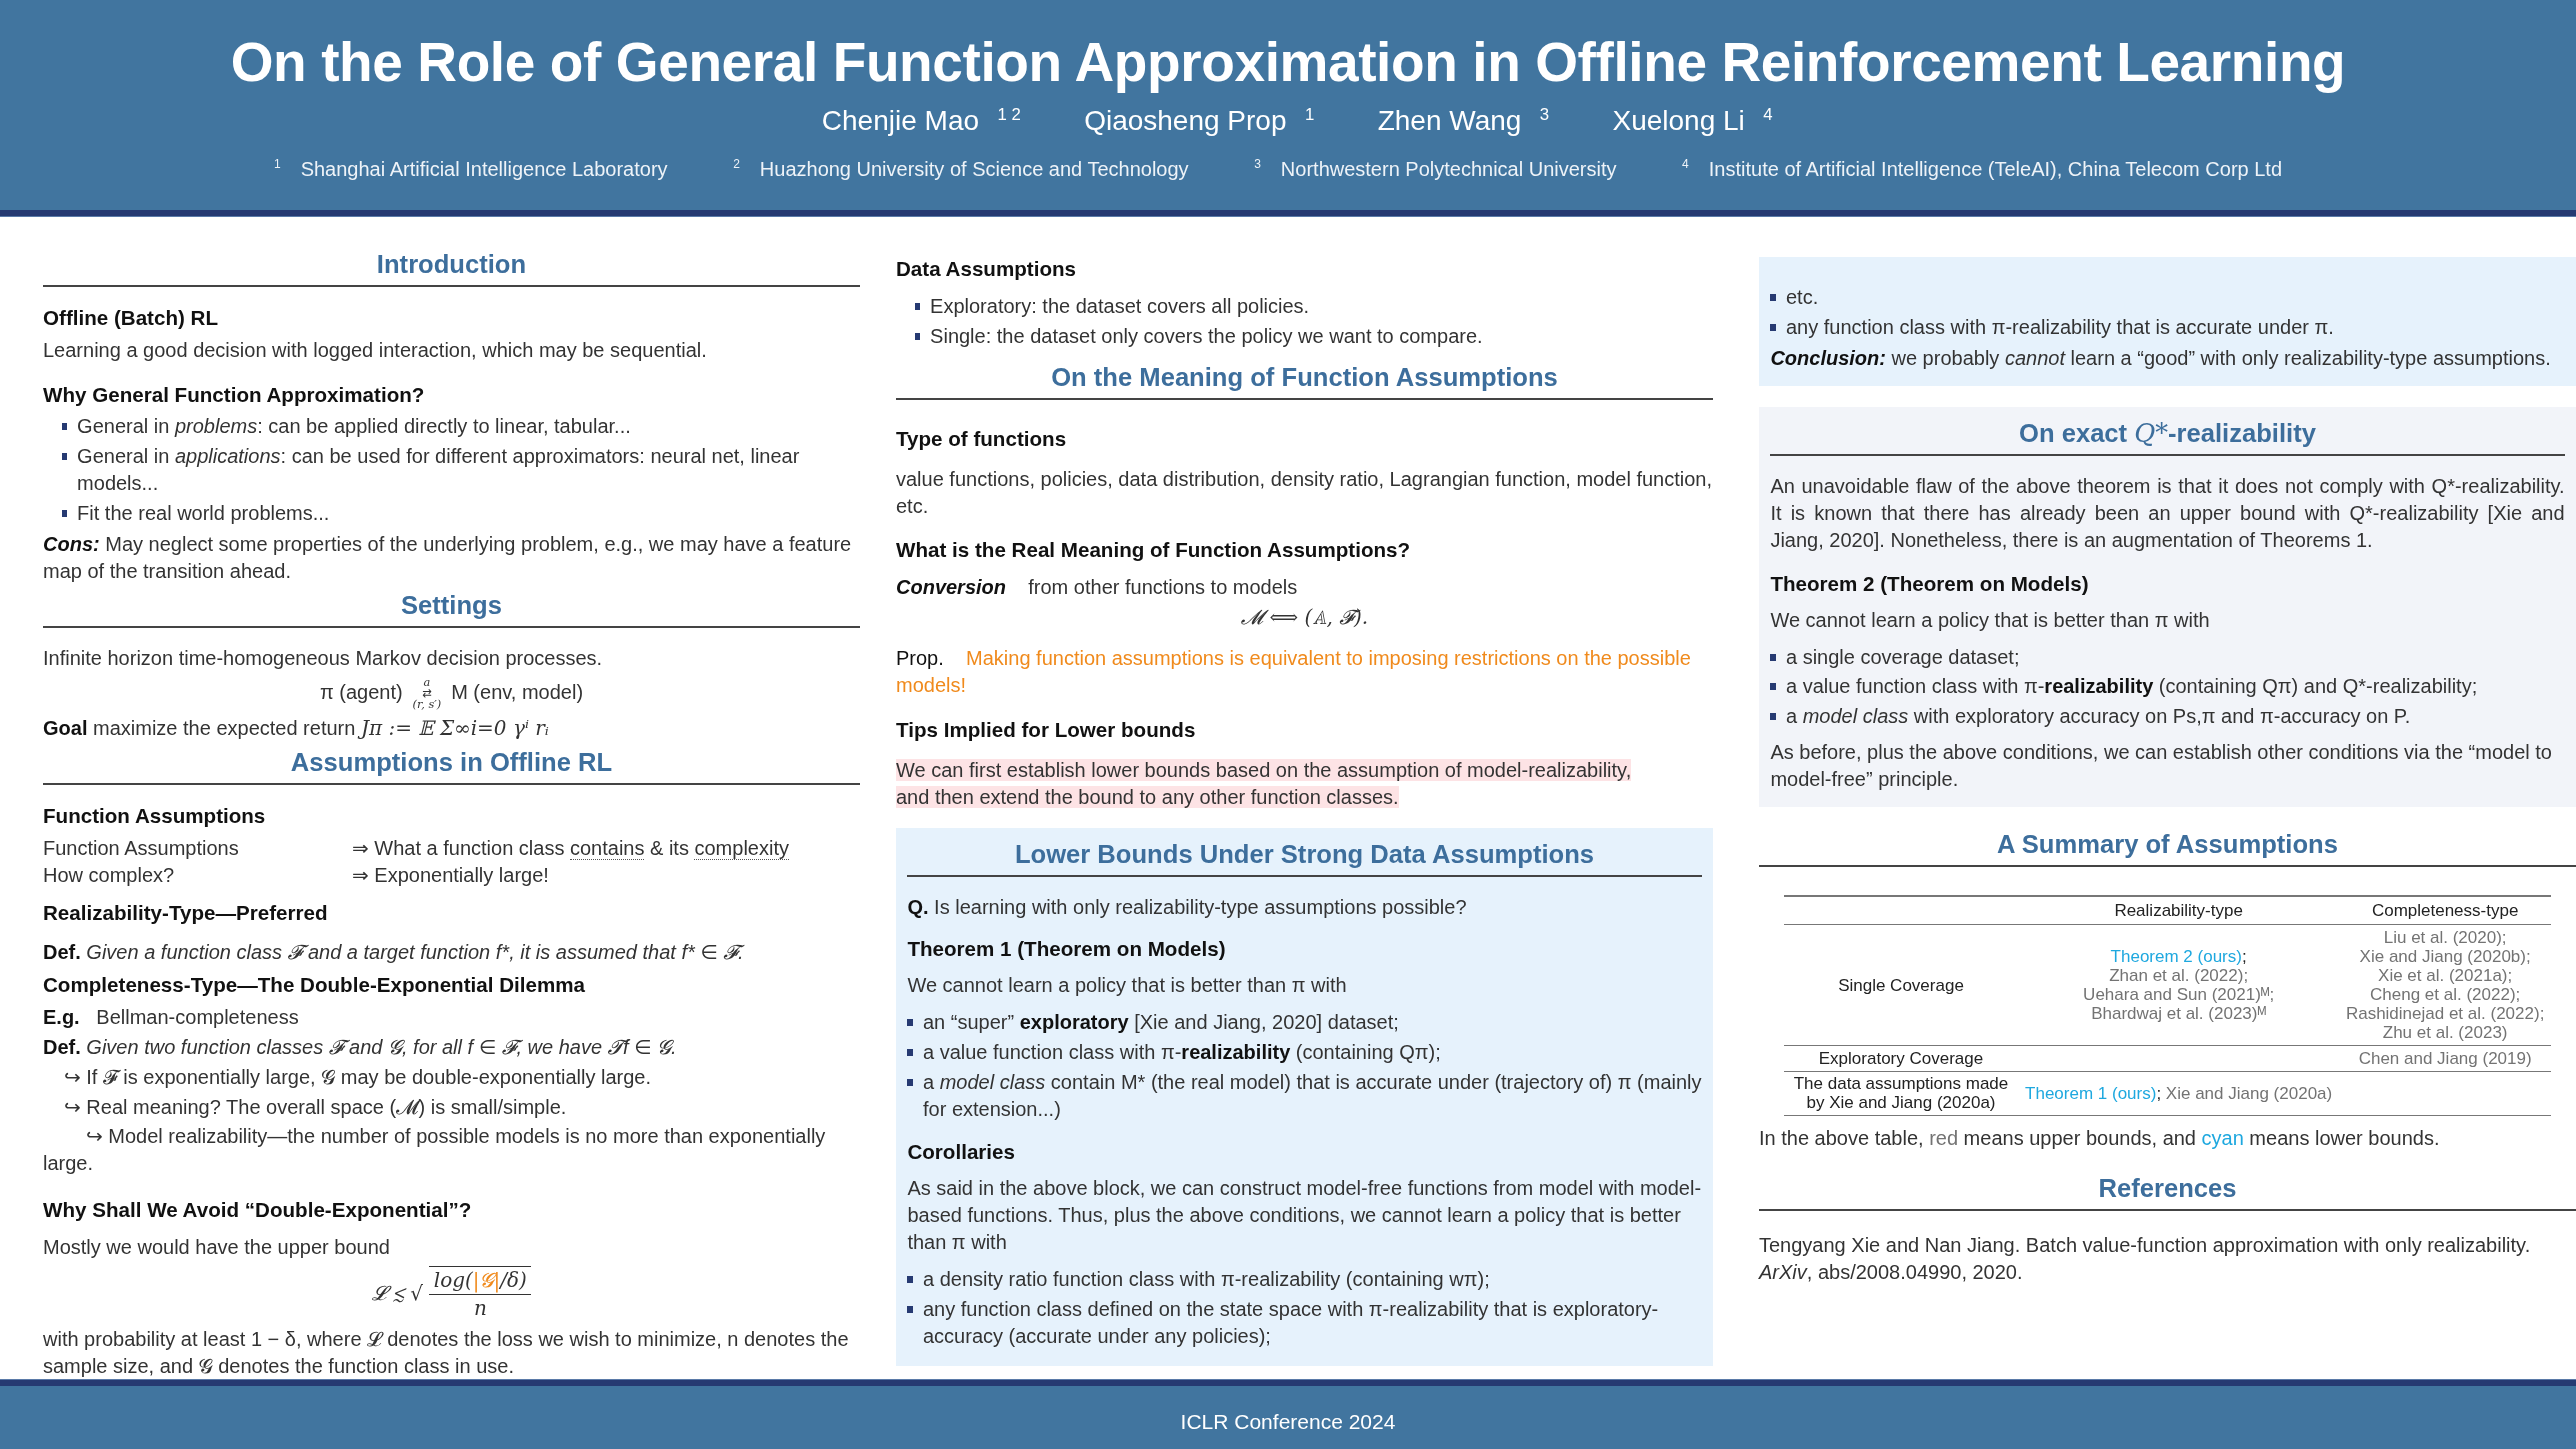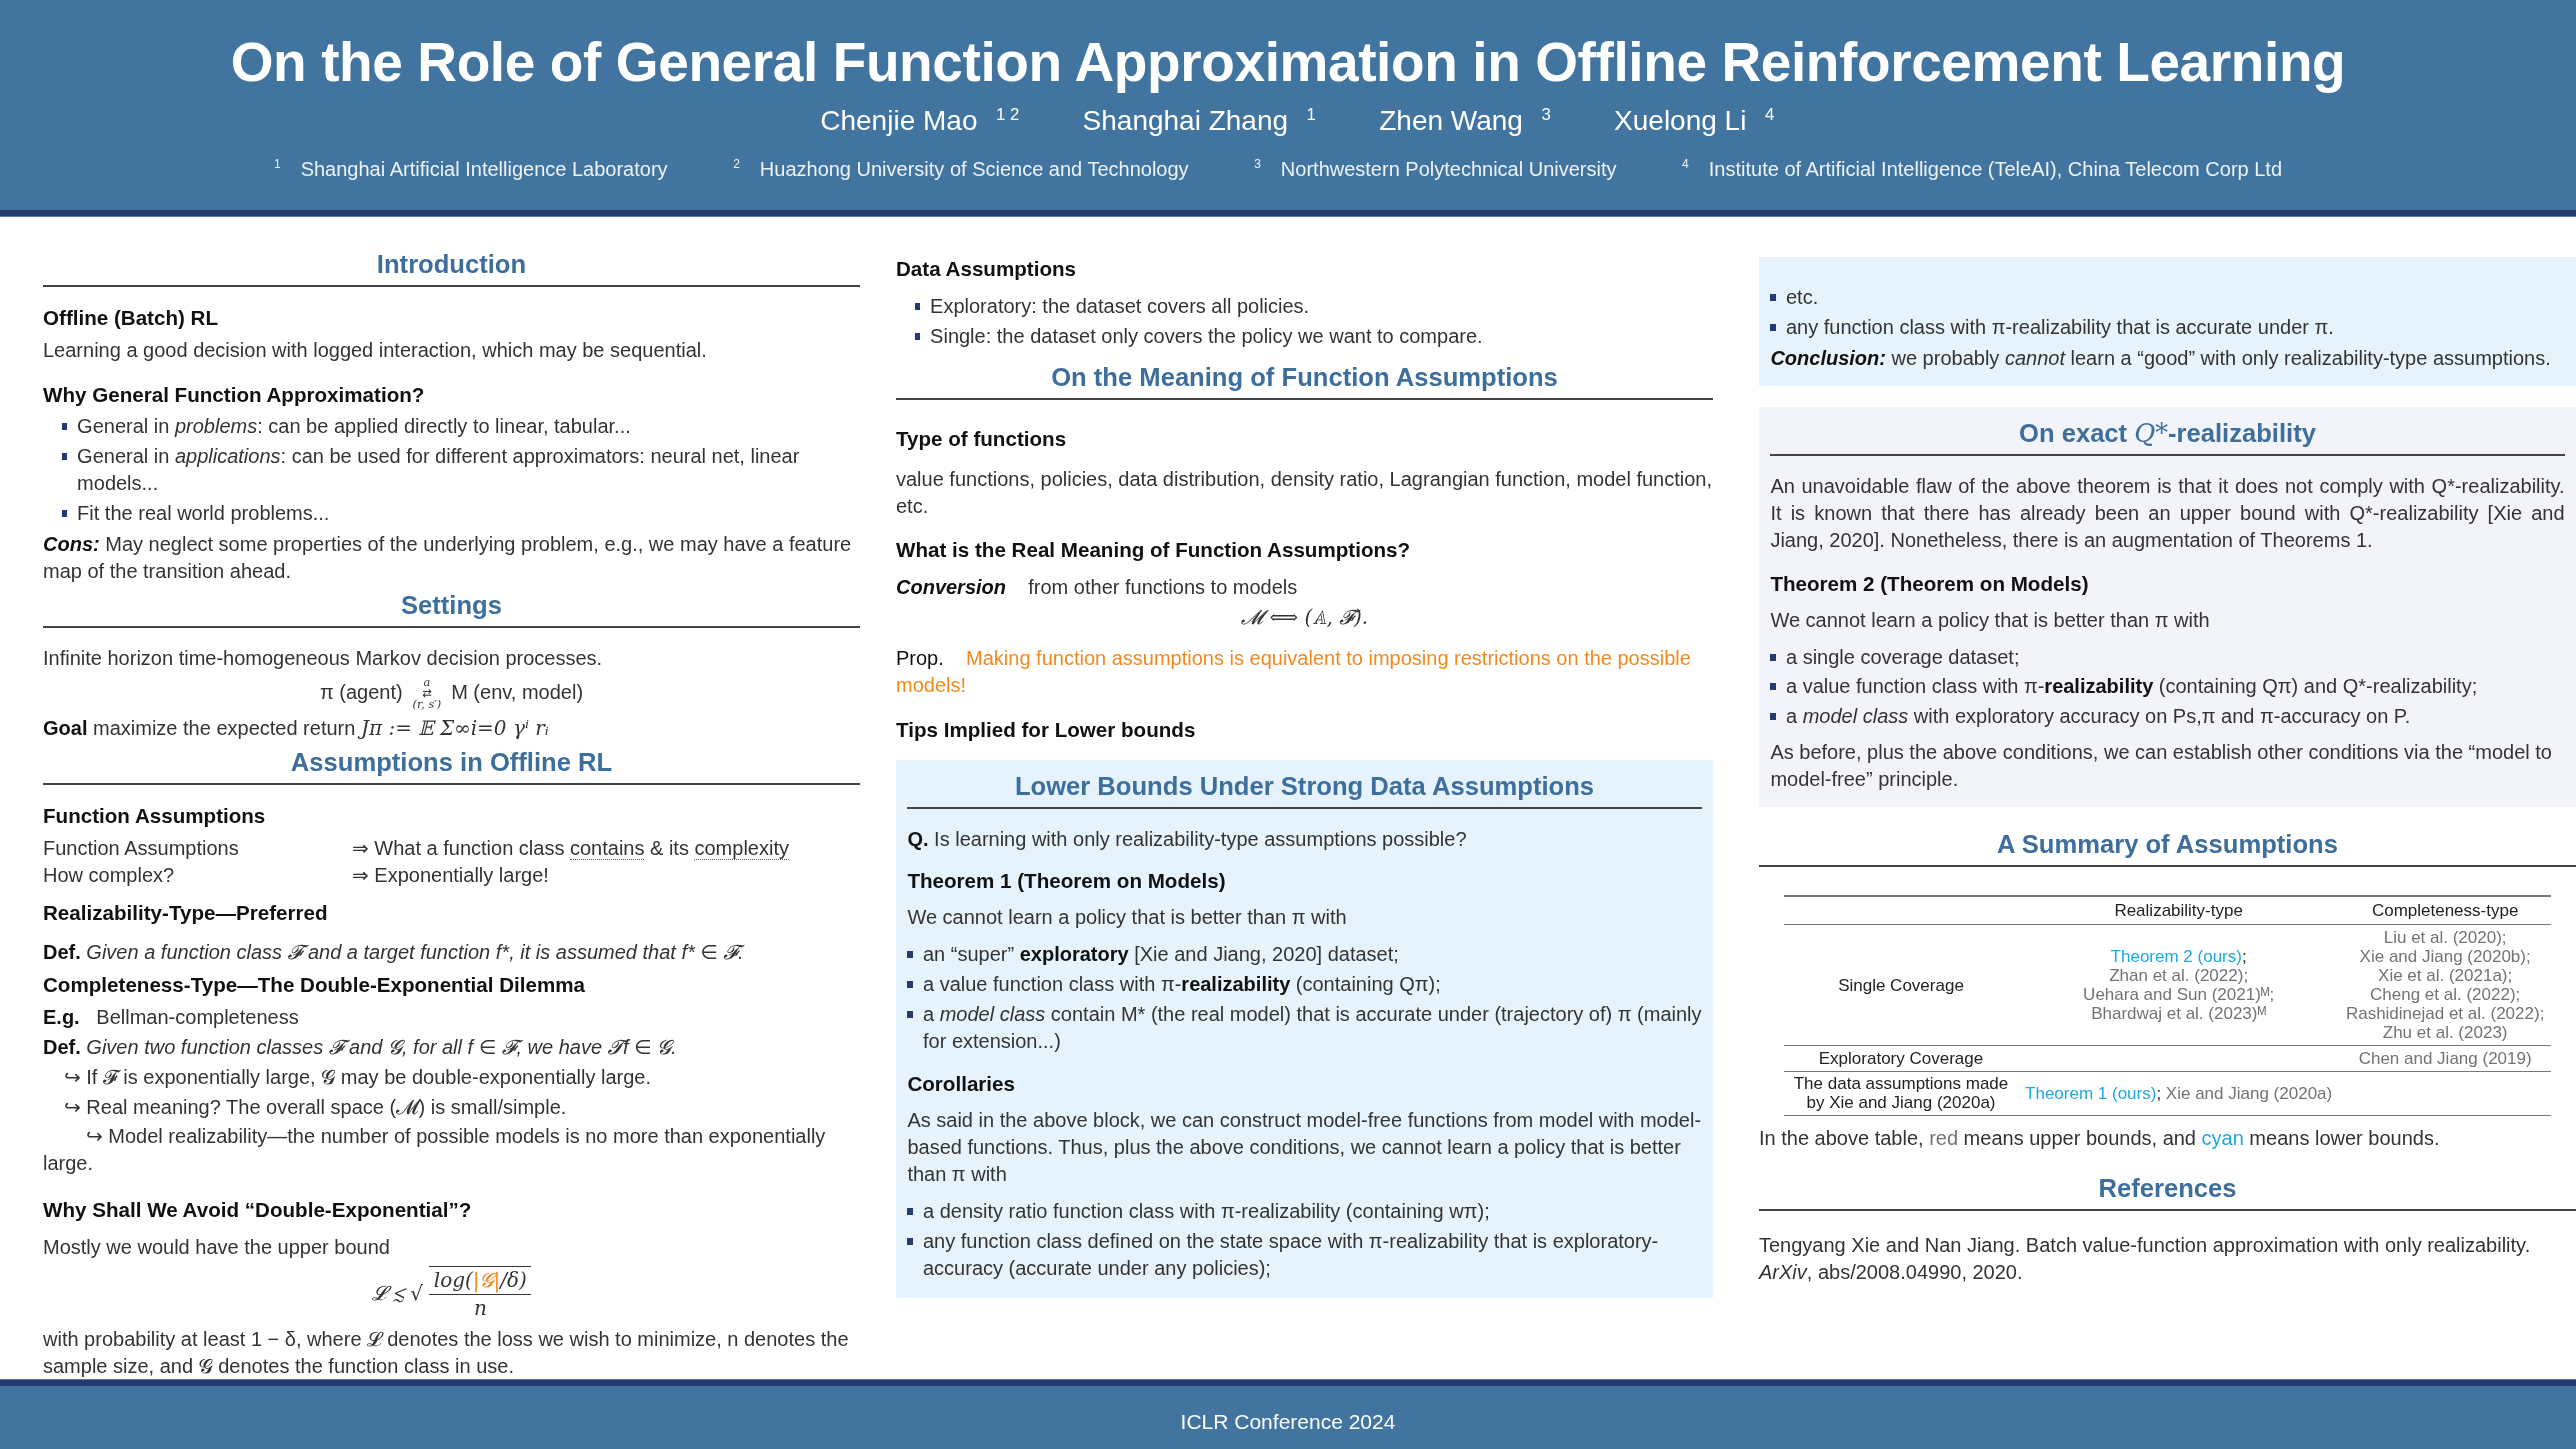--- a/index.html
+++ b/index.html
@@ -53,21 +53,21 @@
   .formula-frac { display: inline-block; vertical-align: middle; text-align: center; }
   .formula-frac .num { border-bottom: 1.4px solid #333; padding: 0 4.3px; }
 </style>
 </head>
 <body>
 
 <div class="header">
   <div class="title">On the Role of General Function Approximation in Offline Reinforcement Learning</div>
   <div class="authors">
     <span><span>Chenjie Mao</span><sup>1 2</sup></span>
-    <span><span>Shanghai Zhang</span><sup>1</sup></span>
+    <span><span>Qiaosheng Prop</span><sup>1</sup></span>
     <span><span>Zhen Wang</span><sup>3</sup></span>
     <span><span>Xuelong Li</span><sup>4</sup></span>
   </div>
   <div class="affils">
     <span><sup>1</sup><span>Shanghai Artificial Intelligence Laboratory</span></span>
     <span><sup>2</sup><span>Huazhong University of Science and Technology</span></span>
     <span><sup>3</sup><span>Northwestern Polytechnical University</span></span>
     <span><sup>4</sup><span>Institute of Artificial Intelligence (TeleAI), China Telecom Corp Ltd</span></span>
   </div>
 </div>
@@ -134,20 +134,21 @@
   </ul>
 
   <div class="sec-title">On the Meaning of Function Assumptions</div>
   <div class="sub" style="margin-top:25px">Type of functions</div>
   <p style="margin-top:14px">value functions, policies, data distribution, density ratio, Lagrangian function, model function, etc.</p>
   <div class="sub" style="margin-top:15.6px">What is the Real Meaning of Function Assumptions?</div>
   <p style="margin-top:11.4px"><span class="em b">Conversion</span>&nbsp;&nbsp;&nbsp; <span>from other functions to models</span></p>
   <p class="center math">𝓜 ⟺ (𝔸, 𝓕).</p>
   <p style="margin-top:14px"><span class="b" style="font-weight:normal;color:#111">Prop.</span>&nbsp;&nbsp;&nbsp; <span class="orange">Making function assumptions is equivalent to imposing restrictions on the possible models!</span></p>
   <div class="sub" style="margin-top:17px">Tips Implied for Lower bounds</div>
+  <p style="margin-top:14px"><span class="pink">We can first establish lower bounds based on the assumption of model-realizability,</span><br><span class="pink">and then extend the bound to any other function classes.</span></p>
 
   <div class="box-blue" style="margin-top:17px;padding-top:2.8px">
     <div class="sec-title">Lower Bounds Under Strong Data Assumptions</div>
     <p><span class="b">Q.</span> <span>Is learning with only realizability-type assumptions possible?</span></p>
     <div class="sub" style="margin-top:14px">Theorem 1 (Theorem on Models)</div>
     <p style="margin-top:10px">We cannot learn a policy that is better than π with</p>
     <ul style="margin-left:0;margin-top:10px">
       <li><span>an “super” </span><span class="b">exploratory</span><span> [Xie and Jiang, 2020] dataset;</span></li>
       <li><span>a value function class with π-</span><span class="b">realizability</span><span> (containing Qπ);</span></li>
       <li><span>a </span><span class="em">model class</span><span> contain M* (the real model) that is accurate under (trajectory of) π (mainly for extension...)</span></li>

